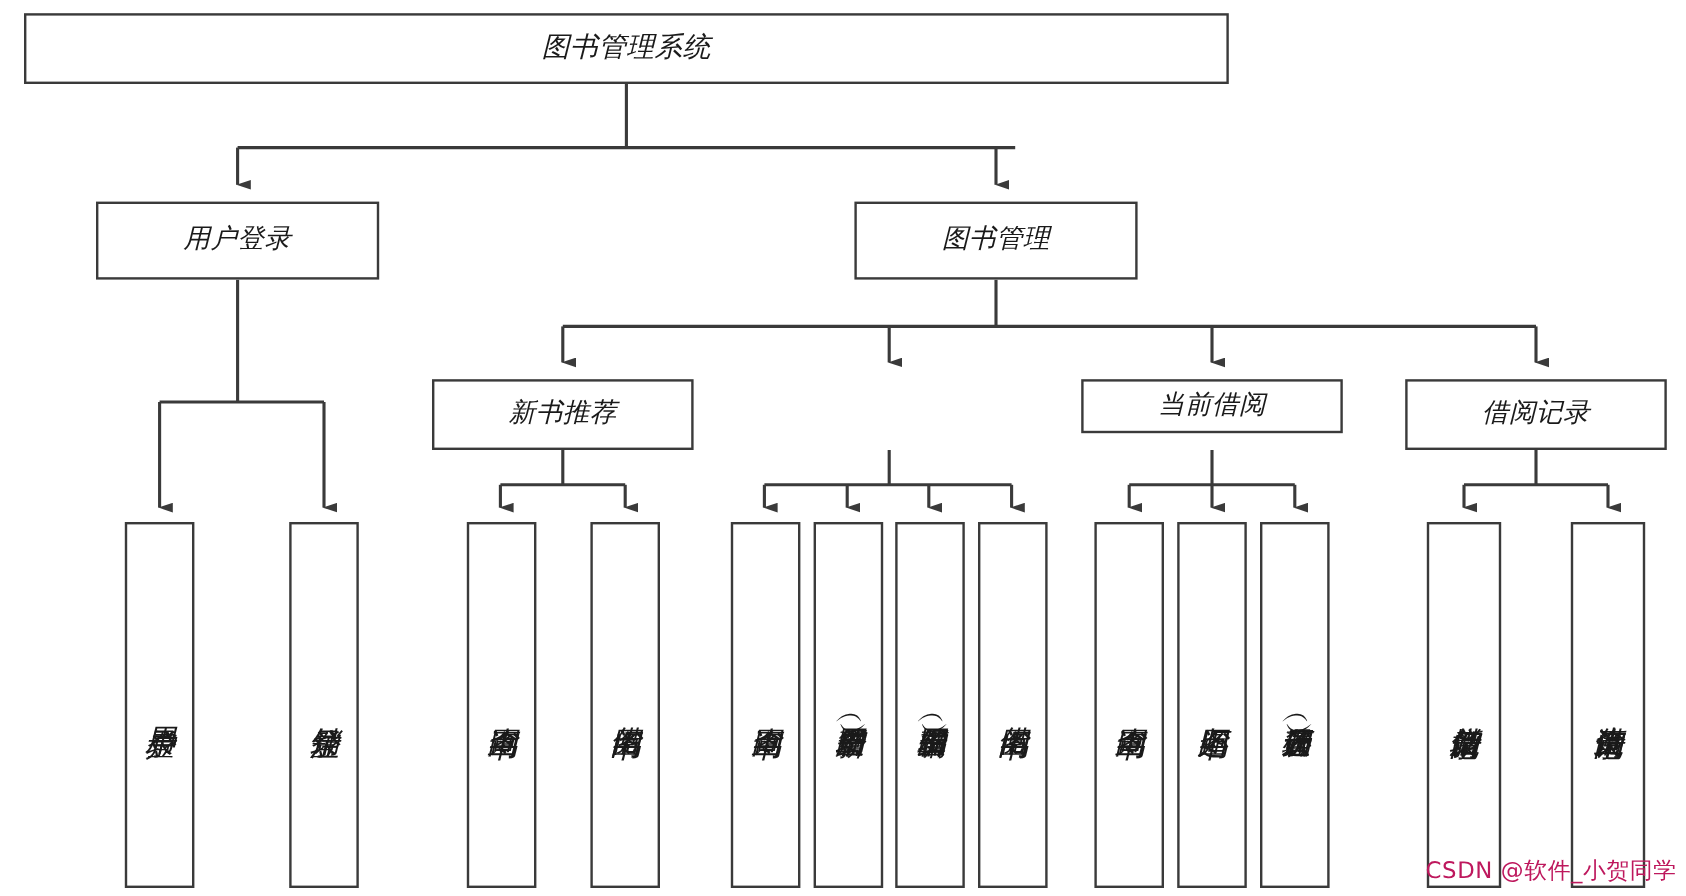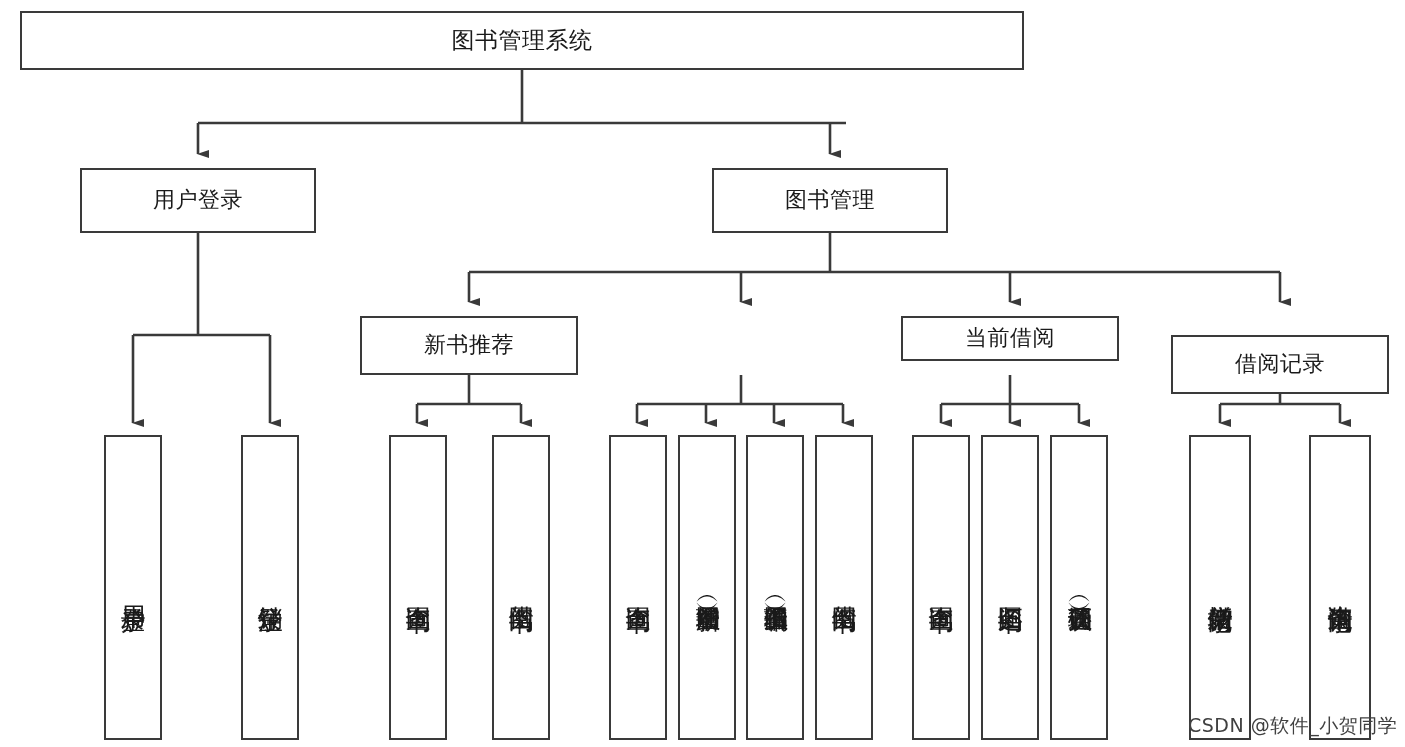--- a/index.html
+++ b/index.html
@@ -27,20 +27,21 @@
   }
   .node {
     position: absolute;
     box-sizing: border-box;
     background: #ffffff;
     border: 2px solid #3a3a3a;
     display: flex;
     align-items: center;
     justify-content: center;
     color: #1a1a1a;
+    font-style: italic;
   }
   .node-h {
     font-size: 22px;
     letter-spacing: 0.5px;
     line-height: 1.1;
     white-space: nowrap;
   }
   .node-title {
     font-size: 23px;
   }
@@ -56,21 +57,21 @@
   .node-v.tight {
     font-size: 24px;
     line-height: 1.08;
     letter-spacing: 0px;
   }
   .watermark {
     position: absolute;
     left: 1188px;
     top: 713px;
     font-size: 19px;
-    color: #404040;
+    color: #be185d;
     white-space: nowrap;
     font-family: "DejaVu Sans", "Liberation Sans", sans-serif;
     letter-spacing: 0.5px;
   }
 </style>
 </head>
 <body>
 
 <div id="diagram-root">
 
@@ -134,21 +135,21 @@
   <div class="node node-h" style="left:712px; top:168px; width:236px; height:65px;">
     <span>图书管理</span>
   </div>
 
   <div class="node node-h" style="left:360px; top:316px; width:218px; height:59px;">
     <span>新书推荐</span>
   </div>
   <div class="node node-h" style="left:901px; top:316px; width:218px; height:45px;">
     <span>当前借阅</span>
   </div>
-  <div class="node node-h" style="left:1171px; top:316px; width:218px; height:59px;margin-top:19px;">
+  <div class="node node-h" style="left:1171px; top:316px; width:218px; height:59px;">
     <span>借阅记录</span>
   </div>
 
   <div class="node" style="left:104px; top:435px; width:58px; height:305px;">
     <span class="node-v">用户登录</span>
   </div>
   <div class="node" style="left:241px; top:435px; width:58px; height:305px;">
     <span class="node-v">注销登录</span>
   </div>
 

